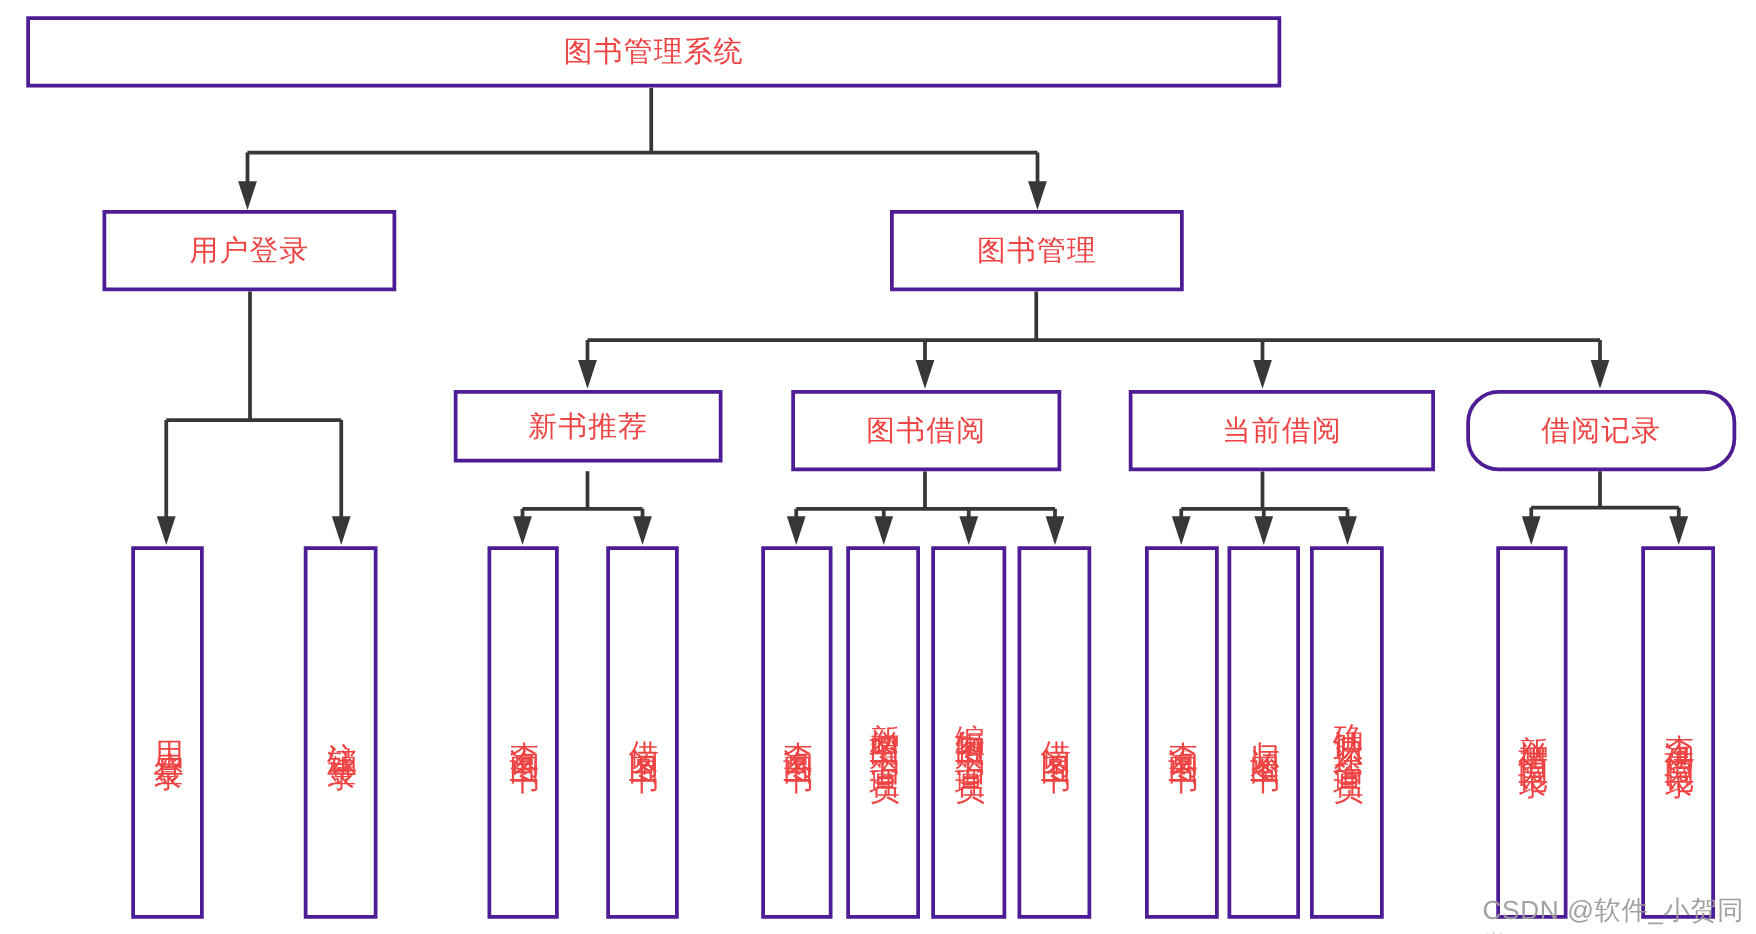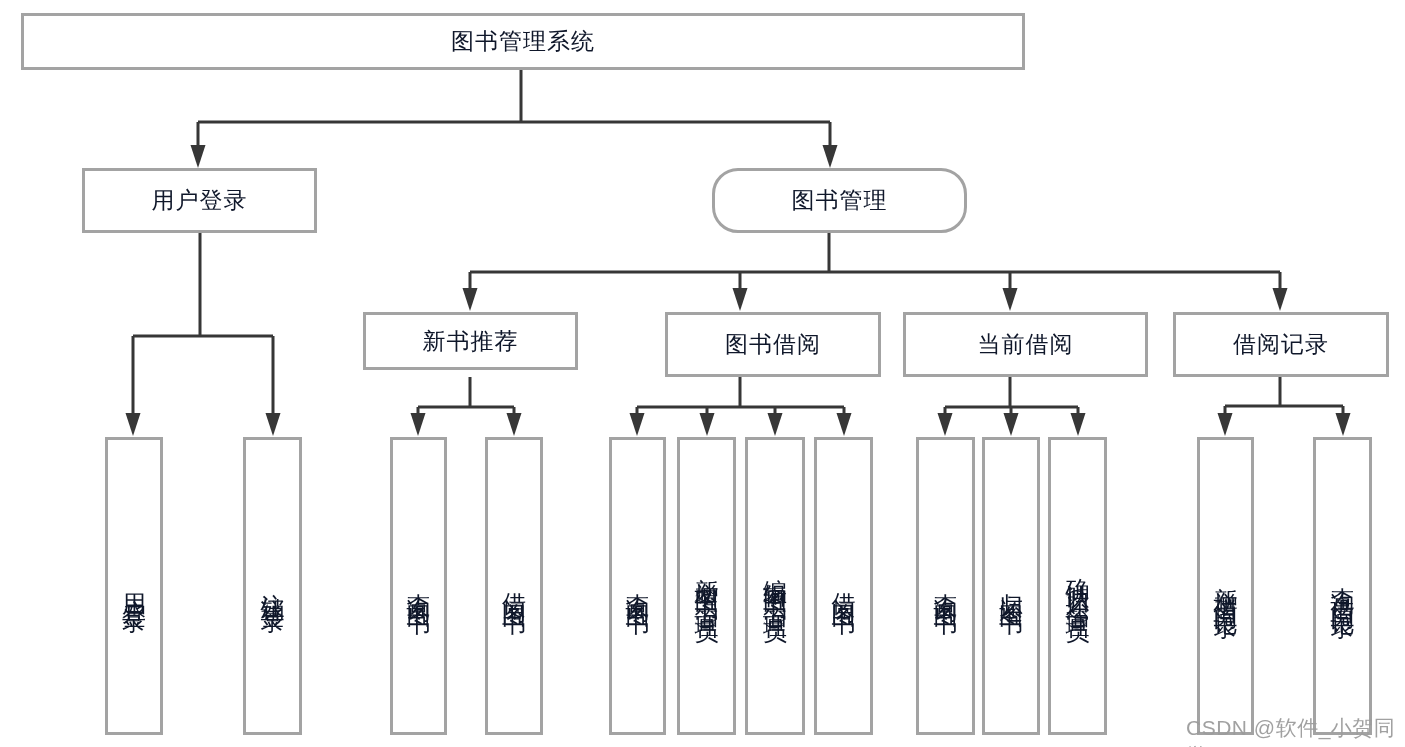--- a/index.html
+++ b/index.html
@@ -14,22 +14,22 @@
   #connectors {
     position: absolute;
     left: 0; top: 0;
     width: 1405px; height: 747px;
     z-index: 0;
   }
   .box {
     position: absolute;
     box-sizing: border-box;
     background: #ffffff;
-    border: 3px solid #a3a3a3;
-    color: #0f172a;
+    border: 3px solid #4c1d95;
+    color: #ef4444;
     display: flex;
     align-items: center;
     justify-content: center;
     z-index: 1;
     white-space: nowrap;
   }
   .h-box { font-size: 23px; letter-spacing: 1px; }
   .leaf {
     writing-mode: vertical-rl;
     text-orientation: mixed;
@@ -90,26 +90,26 @@
       <polygon points="1003.5,413 1018.5,413 1011,436"></polygon>
       <polygon points="1070.5,413 1085.5,413 1078,436"></polygon>
       <polygon points="1217.5,413 1232.5,413 1225,436"></polygon>
       <polygon points="1335.5,413 1350.5,413 1343,436"></polygon>
     </g>
   </svg>
 
   <div class="box h-box" style="left:21px; top:13px; width:1004px; height:57px;">图书管理系统</div>
 
   <div class="box h-box" style="left:82px; top:168px; width:235px; height:65px;">用户登录</div>
-  <div class="box h-box" style="left:712px; top:168px; width:255px; height:65px;border-radius:26px;">图书管理</div>
+  <div class="box h-box" style="left:712px; top:168px; width:235px; height:65px;">图书管理</div>
 
   <div class="box h-box" style="left:363px; top:312px; width:215px; height:58px;">新书推荐</div>
-  <div class="box h-box" style="left:665px; top:312px; width:216px; height:65px;">图书借阅</div>
+  <div class="box h-box" style="left:633px; top:312px; width:216px; height:65px;">图书借阅</div>
   <div class="box h-box" style="left:903px; top:312px; width:245px; height:65px;">当前借阅</div>
-  <div class="box h-box" style="left:1173px; top:312px; width:216px; height:65px;">借阅记录</div>
+  <div class="box h-box" style="left:1173px; top:312px; width:216px; height:65px;border-radius:26px;">借阅记录</div>
 
   <div class="box leaf" style="left:105px; top:437px; width:58px; height:298px;">用户登录</div>
   <div class="box leaf" style="left:243px; top:437px; width:59px; height:298px;">注销登录</div>
 
   <div class="box leaf" style="left:390px; top:437px; width:57px; height:298px;">查询图书</div>
   <div class="box leaf" style="left:485px; top:437px; width:58px; height:298px;">借阅图书</div>
 
   <div class="box leaf" style="left:609px; top:437px; width:57px; height:298px;">查询图书</div>
   <div class="box leaf" style="left:677px; top:437px; width:59px; height:298px;">新增图书（管理员）</div>
   <div class="box leaf" style="left:745px; top:437px; width:60px; height:298px;">编辑图书（管理员）</div>

